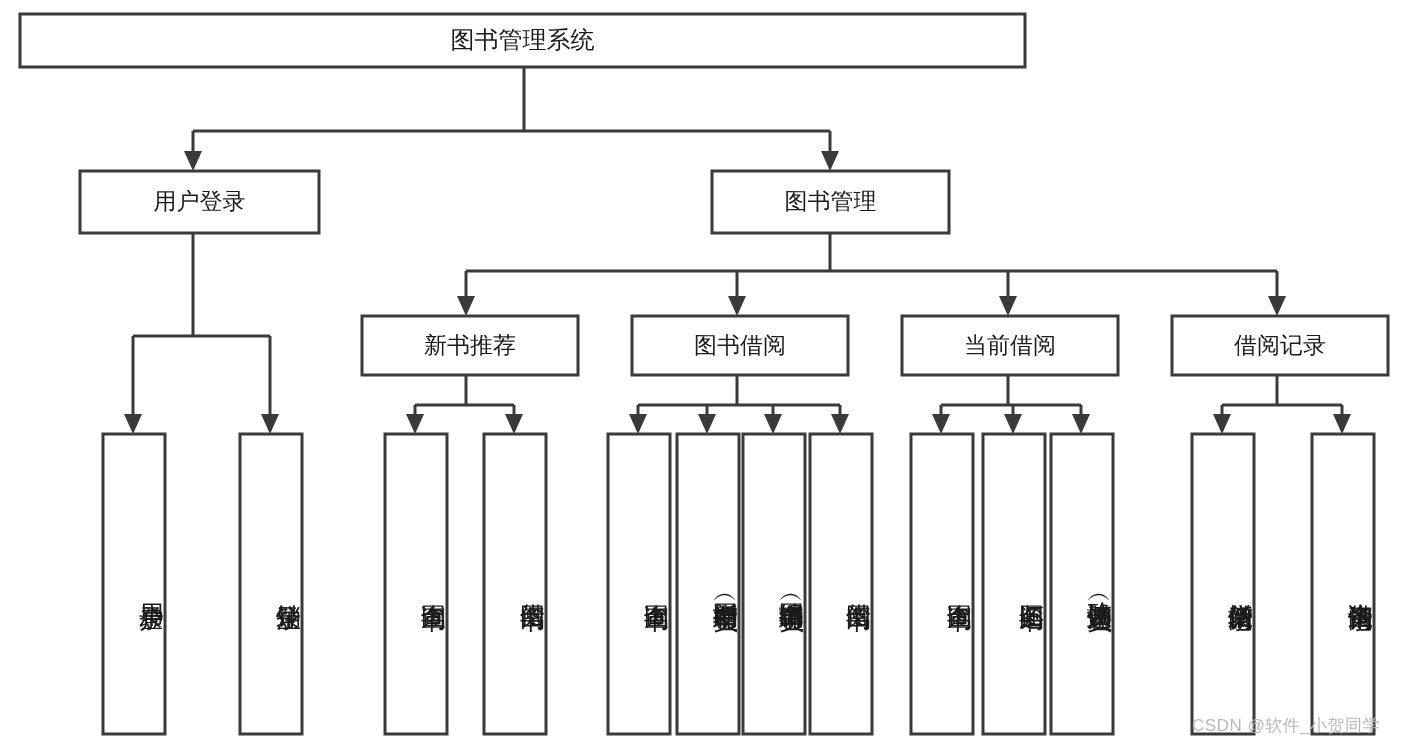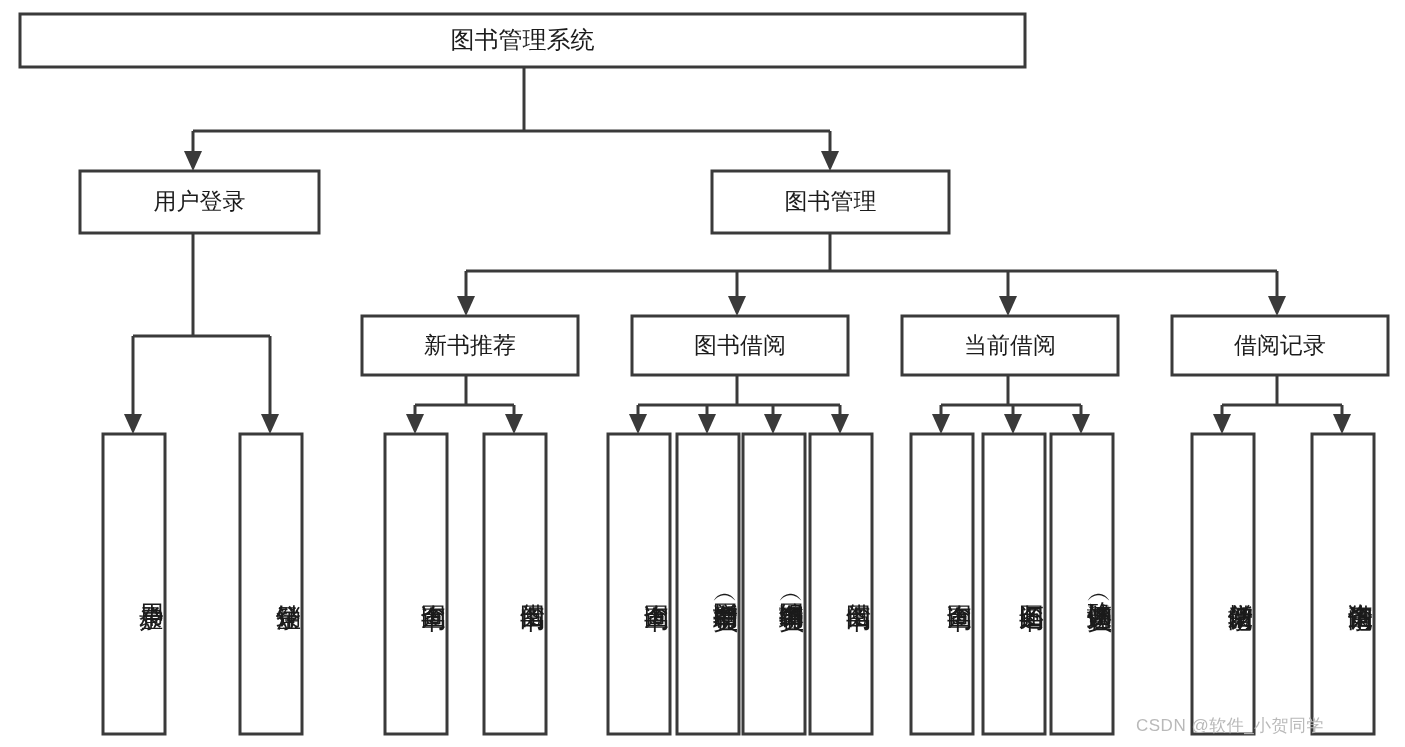--- a/index.html
+++ b/index.html
@@ -63,21 +63,21 @@
     font-family: "Liberation Sans", "DejaVu Sans", sans-serif;
     font-size: 25px;
     line-height: 1.08;
     letter-spacing: 1px;
     color: #1b1b1b;
     white-space: nowrap;
     pointer-events: none;
   }
   .watermark {
     position: absolute;
-    left: 1136px;
+    left: 1192px;
     top: 714px;
     font-family: "Liberation Sans", "DejaVu Sans", sans-serif;
     font-size: 17px;
     color: #b9b9b9;
     white-space: nowrap;
     letter-spacing: 0.5px;
   }
 </style>
 </head>
 <body>

